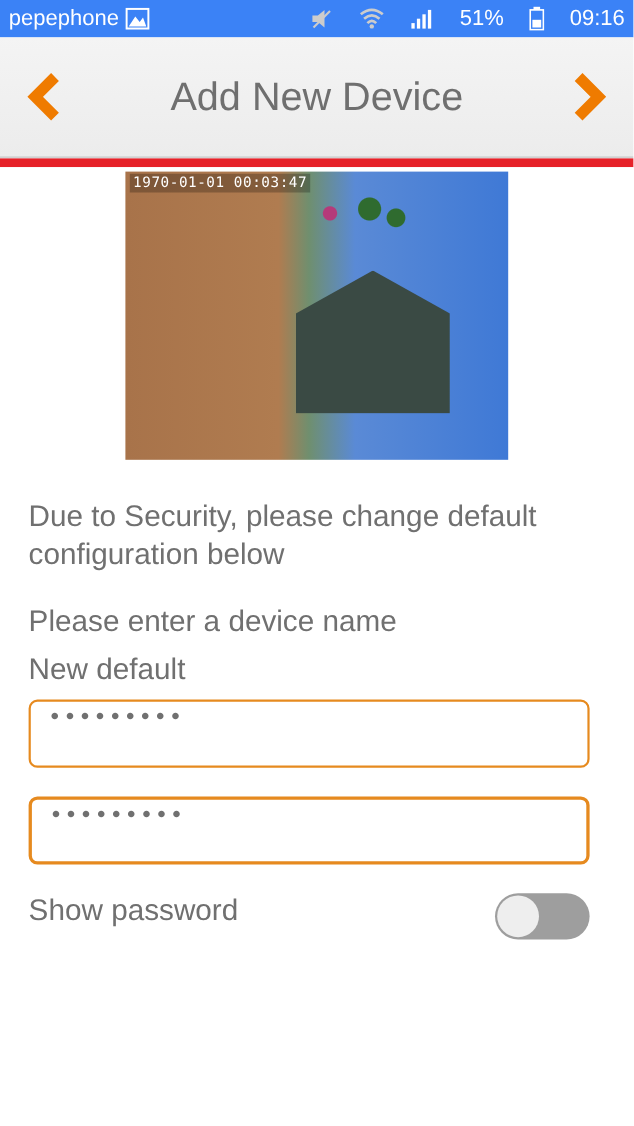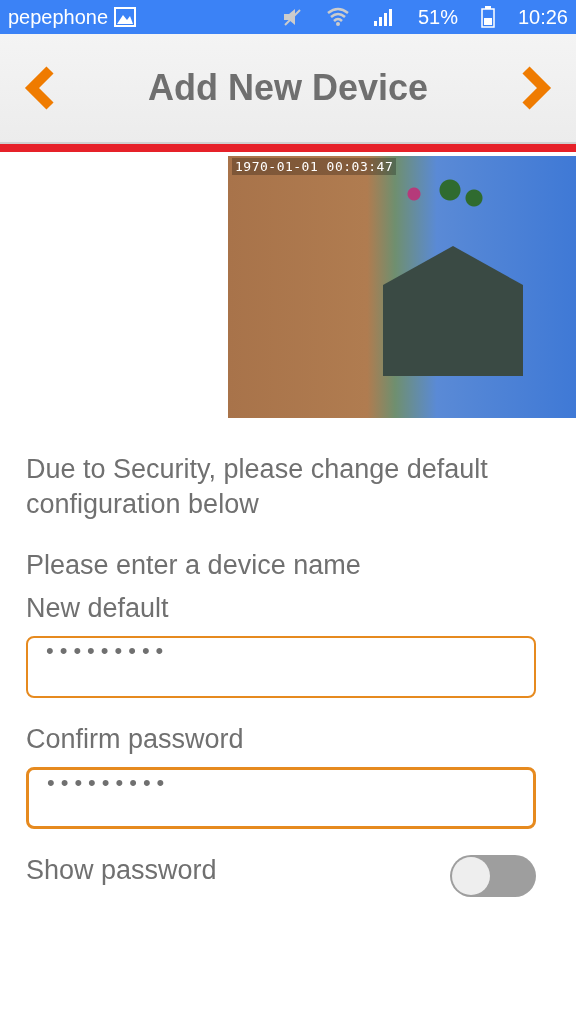--- a/index.html
+++ b/index.html
@@ -27,27 +27,27 @@
     background: linear-gradient(#f4f4f4, #ececec);
     display: flex;
     align-items: center;
     justify-content: space-between;
     padding: 0 24px;
     border-bottom: 2px solid #d0d0d0;
   }
   .header-title {
     color: #6f6f6f;
     font-size: 36px;
-    font-weight: 700;
+    font-weight: 400;
   }
   .chev { width: 36px; height: 44px; }
   .red-strip { height: 8px; background: #e62129; }
   .preview {
     display: flex;
-    justify-content: flex-end;
+    justify-content: center;
     padding: 4px 0 18px 0;
     background: #fff;
     text-decoration: underline;
   }
   .preview-box {
     width: 348px;
     height: 262px;
     position: relative;
     background: linear-gradient(90deg, #a8734a 0%, #b07c50 40%, #6f8f6f 48%, #5a8ad6 60%, #3f79d6 100%);
     overflow: hidden;
@@ -166,21 +166,21 @@
         </svg>
     </span>
     <span>51%</span>
     <span class="status-icon">
       <svg width="14" height="22" viewBox="0 0 14 22">
           <rect x="4" y="0" width="6" height="3" fill="#fff"></rect>
           <rect x="1" y="3" width="12" height="18" fill="none" stroke="#fff" stroke-width="1.5"></rect>
           <rect x="3" y="12" width="8" height="7" fill="#fff"></rect>
         </svg>
     </span>
-    <span>10:26</span>
+    <span>09:16</span>
   </div>
 </div>
 
 <div class="header">
   <span class="chev">
     <svg width="36" height="44" viewBox="0 0 36 44">
         <polyline points="26,4 8,22 26,40" fill="none" stroke="#ef7b00" stroke-width="10" stroke-linejoin="miter"></polyline>
       </svg>
   </span>
   <span class="header-title">Add New Device</span>
@@ -202,21 +202,20 @@
 </div>
 
 <div class="content">
   <p class="intro">Due to Security, please change default configuration below</p>
 
   <div class="field-label">Please enter a device name</div>
 
   <div class="field-label">New default</div>
   <div class="text-input dots">•••••••••</div>
 
-  <div class="field-label">Confirm password</div>
   <div class="text-input active dots">•••••••••</div>
 
   <div class="toggle-row">
     <span class="field-label" style="margin:0">Show password</span>
     <div class="toggle">
       <div class="toggle-knob"></div>
     </div>
   </div>
 </div>
 

